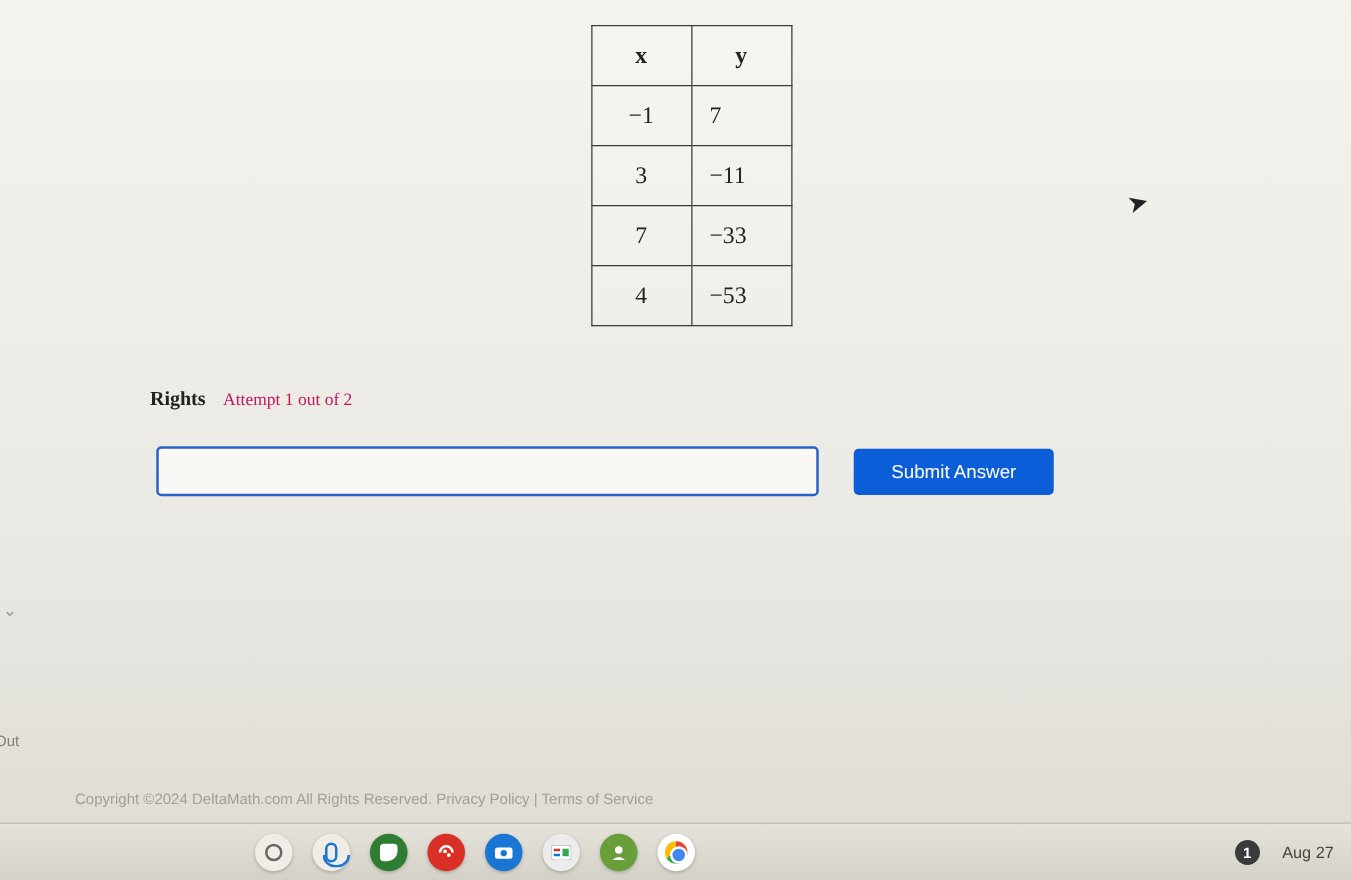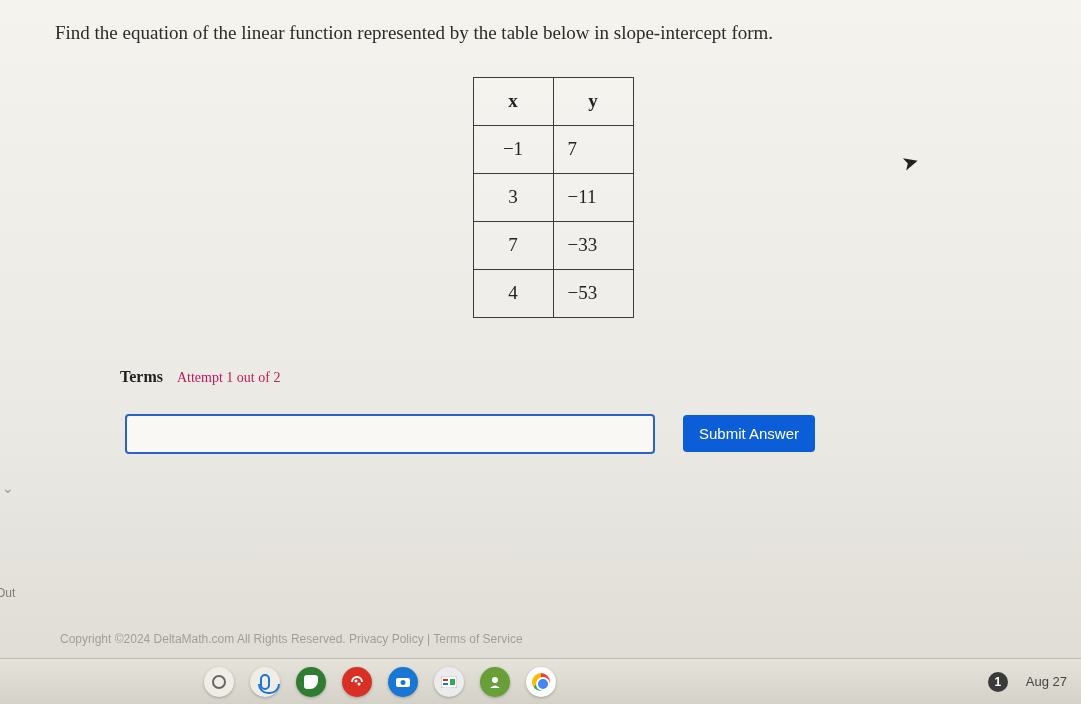--- a/index.html
+++ b/index.html
@@ -63,21 +63,21 @@
     padding: 4px 10px;
     background: #f9f8f4;
     font-family: Georgia, serif;
     outline: none;
   }
   .submit-btn {
     background: #0b5ed7;
     color: #fff;
     border: none;
     border-radius: 4px;
-    padding: 10px 16px;
+    padding: 10px 30px;
     font-size: 15px;
     font-family: Arial, sans-serif;
     cursor: pointer;
   }
 
   .left-edge {
     position: absolute;
     left: 0; top: 480px;
     width: 18px; height: 120px;
     display: flex; flex-direction: column; justify-content: space-between;
@@ -151,21 +151,20 @@
   .chrome-dot { width:18px;height:18px;border-radius:50%;background:conic-gradient(#ea4335 0 120deg,#34a853 120deg 240deg,#fbbc05 240deg 360deg);position:relative;}
   .chrome-dot::after{content:"";position:absolute;left:4px;top:4px;width:10px;height:10px;border-radius:50%;background:#4285f4;border:2px solid #fff;}
   .mic-shape{width:10px;height:16px;border:2px solid #1976d2;border-radius:6px;position:relative;}
   .mic-shape::after{content:"";position:absolute;left:-4px;bottom:-6px;width:18px;height:8px;border:2px solid #1976d2;border-top:none;border-radius:0 0 10px 10px;}
   .green-shape{width:14px;height:14px;background:#fff;border-radius:3px 3px 8px 3px;}
 </style>
 </head>
 <body>
 
 <div class="main-area">
-  <p class="question">Find the equation of the linear function represented by the table below in slope-intercept form.</p>
 
   <table class="data-table">
     <tbody>
         <tr>
       <th>x</th>
       <th>y</th>
     </tr>
     <tr>
       <td class="xval">−1</td>
       <td class="yval">7</td>
@@ -179,21 +178,21 @@
       <td class="yval">−33</td>
     </tr>
     <tr>
       <td class="xval">4</td>
       <td class="yval">−53</td>
     </tr>
   </tbody>
     </table>
 
   <div class="answer-row">
-    <span class="lbl">Terms</span>
+    <span class="lbl">Rights</span>
     <span class="attempt">Attempt 1 out of 2</span>
   </div>
 
   <div class="input-row">
     <input type="text" class="answer-input" value="" style="">
     <button class="submit-btn">Submit Answer</button>
   </div>
 </div>
 
 <div class="left-edge">

